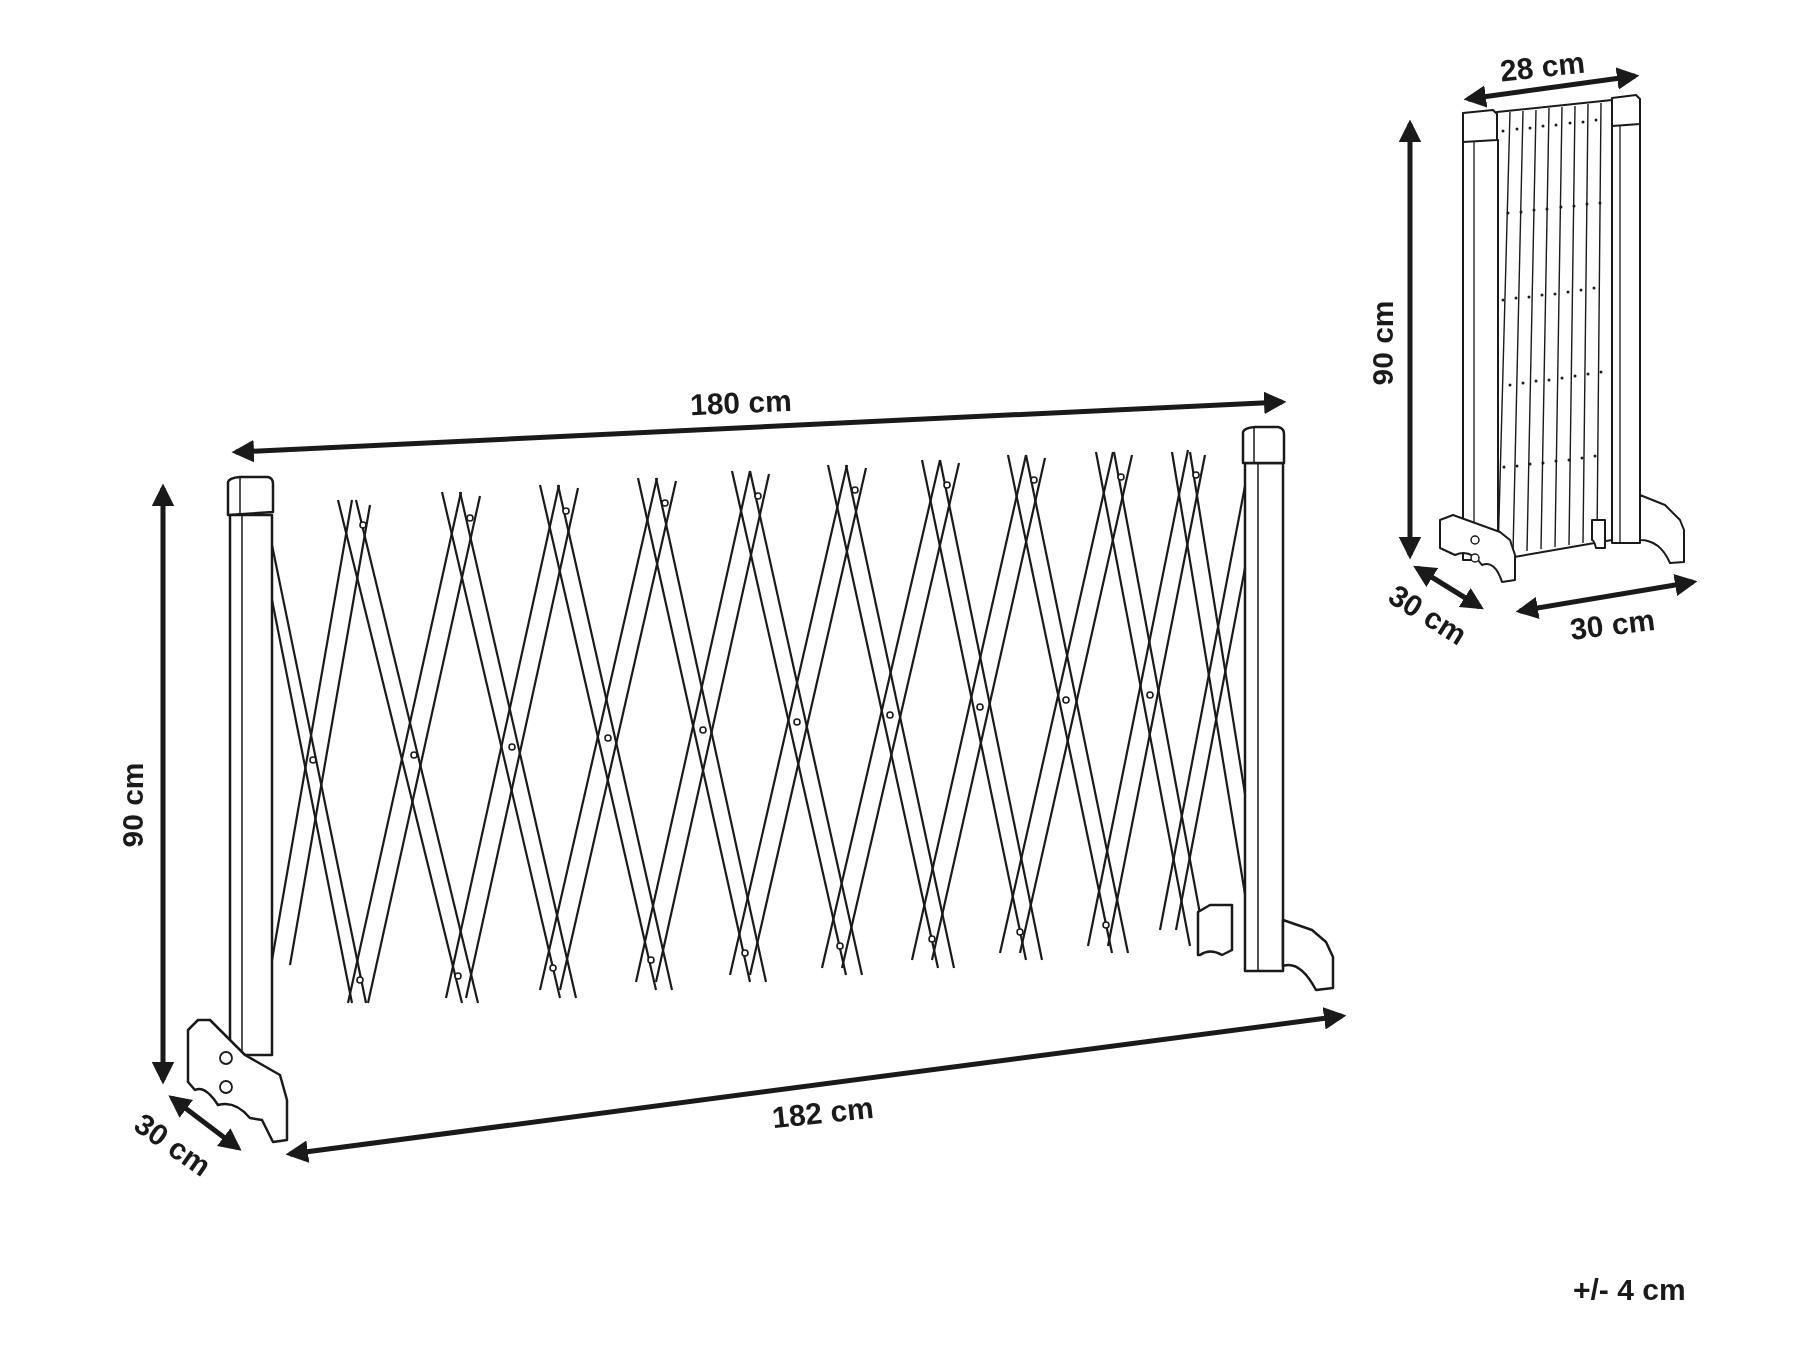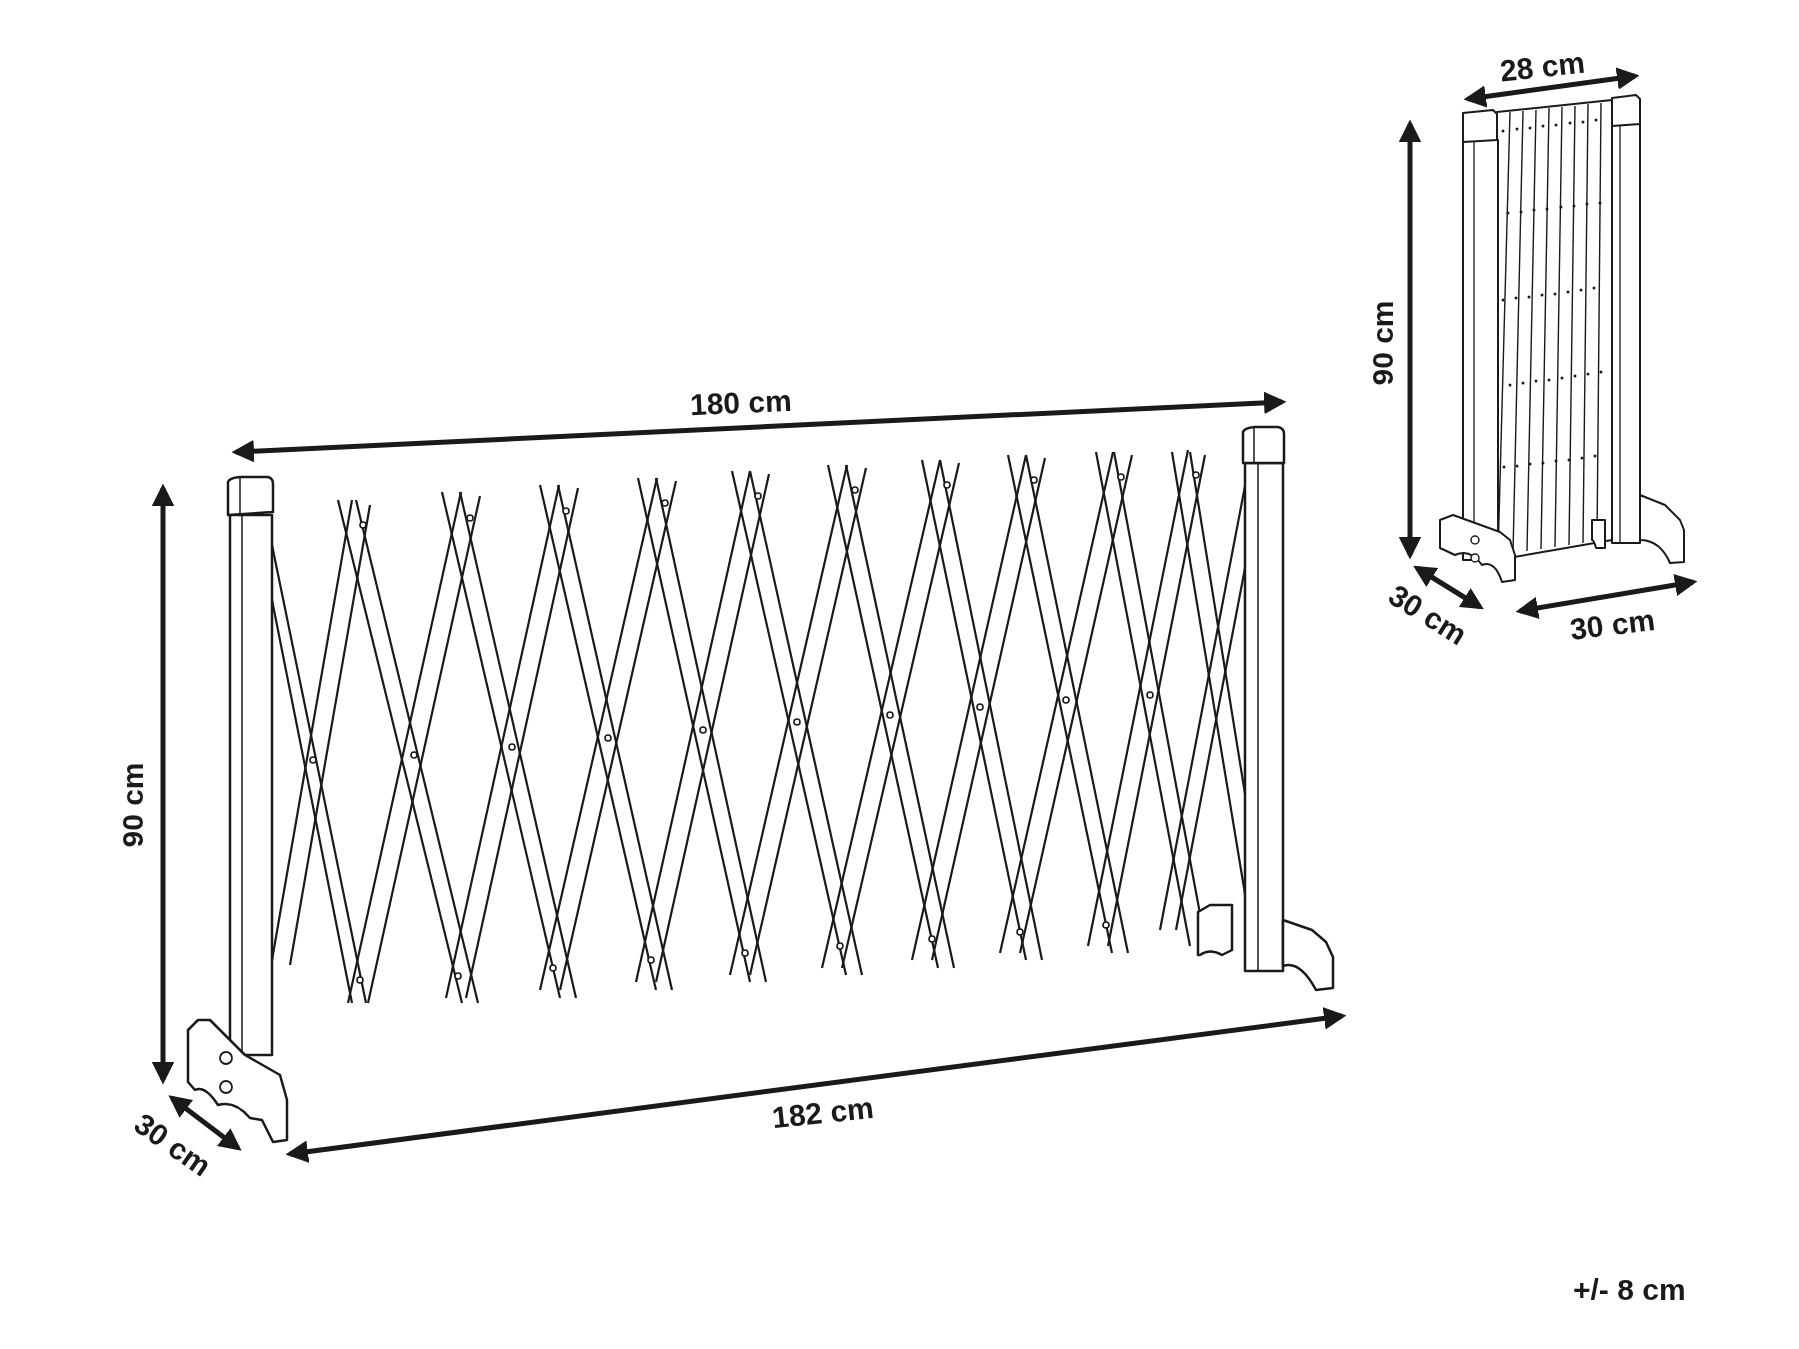--- a/index.html
+++ b/index.html
@@ -184,13 +184,13 @@
 <div class="lbl" style="left:690px; top:388px; transform:rotate(-2.5deg);">180 cm</div>
 <div class="lbl" style="left:90px; top:790px; transform:rotate(-90deg);">90 cm</div>
 <div class="lbl" style="left:130px; top:1130px; transform:rotate(35deg);">30 cm</div>
 <div class="lbl" style="left:772px; top:1098px; transform:rotate(-6deg);">182 cm</div>
 
 <div class="lbl" style="left:1500px; top:52px; transform:rotate(-6deg);">28 cm</div>
 <div class="lbl" style="left:1340px; top:328px; transform:rotate(-90deg);">90 cm</div>
 <div class="lbl" style="left:1385px; top:600px; transform:rotate(32deg);">30 cm</div>
 <div class="lbl" style="left:1570px; top:610px; transform:rotate(-7deg);">30 cm</div>
 
-<div class="lbl" style="left:1573px; top:1275px;">+/- 8 cm</div>
+<div class="lbl" style="left:1573px; top:1275px;">+/- 4 cm</div>
 
 </body></html>

